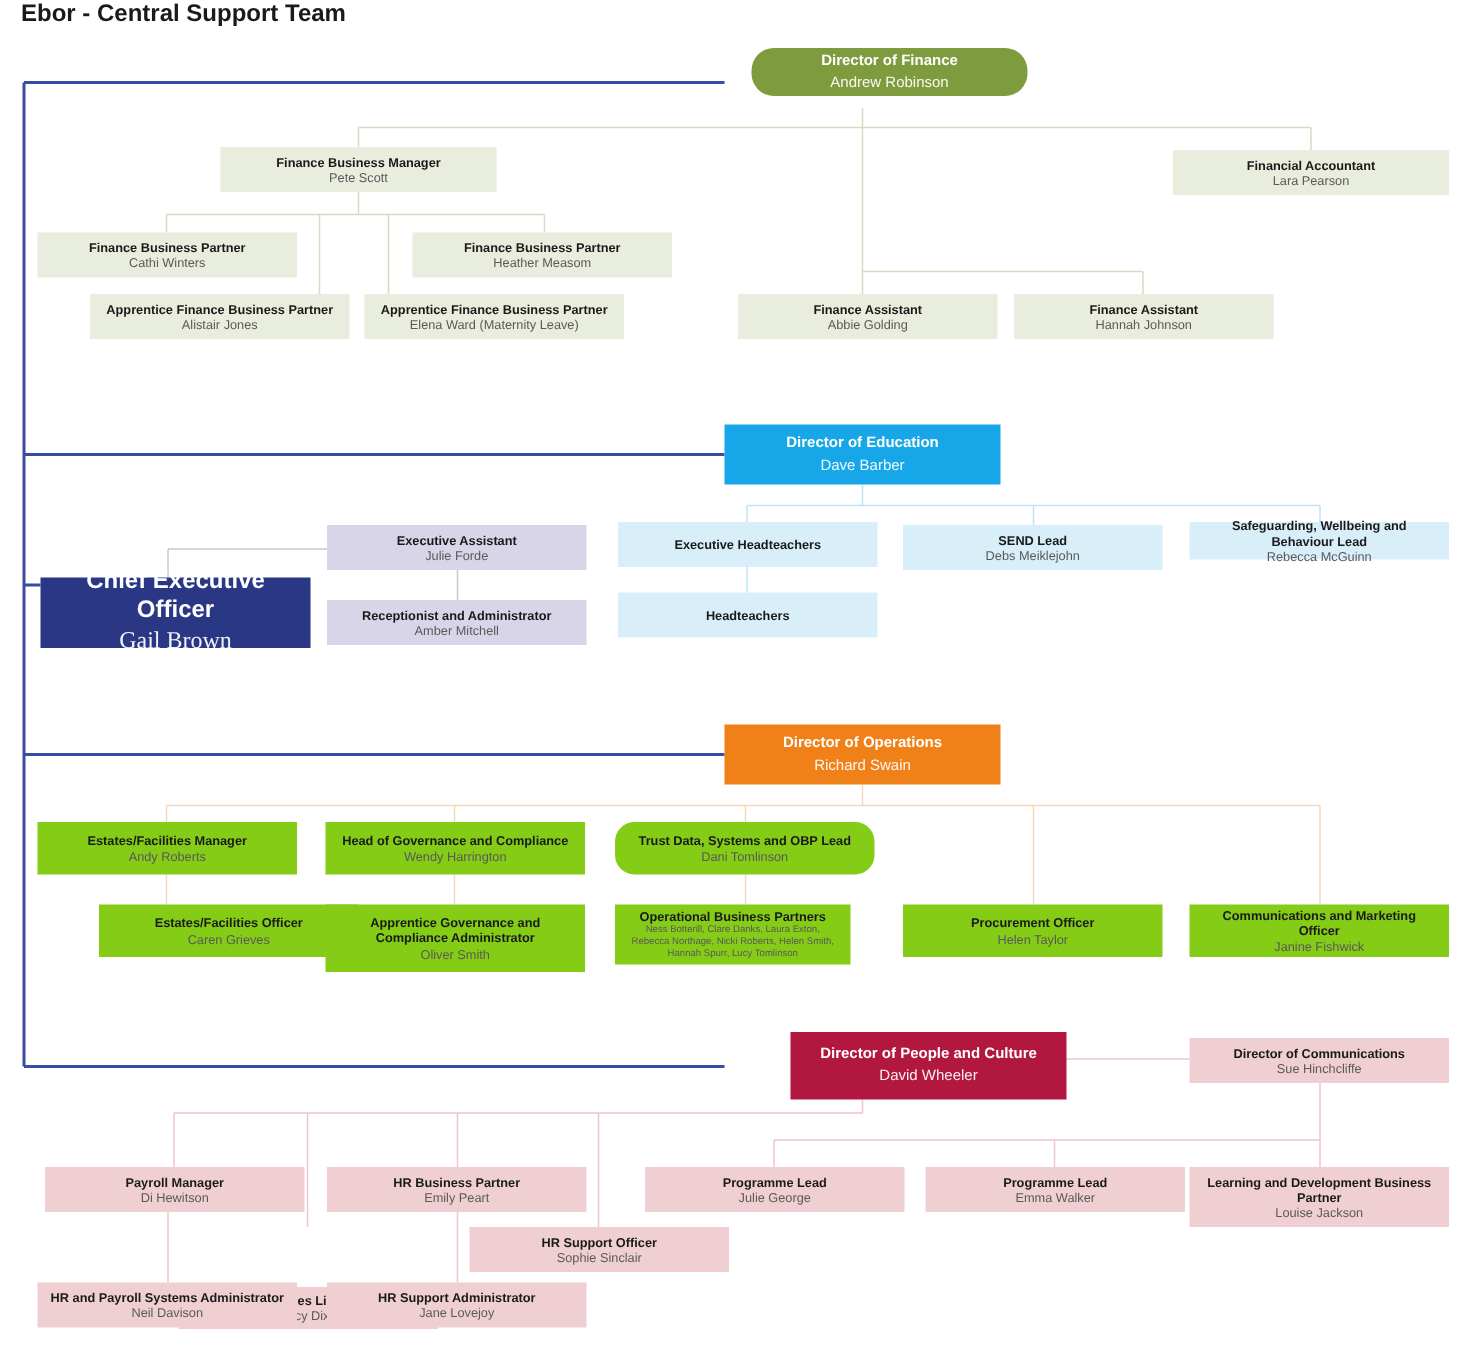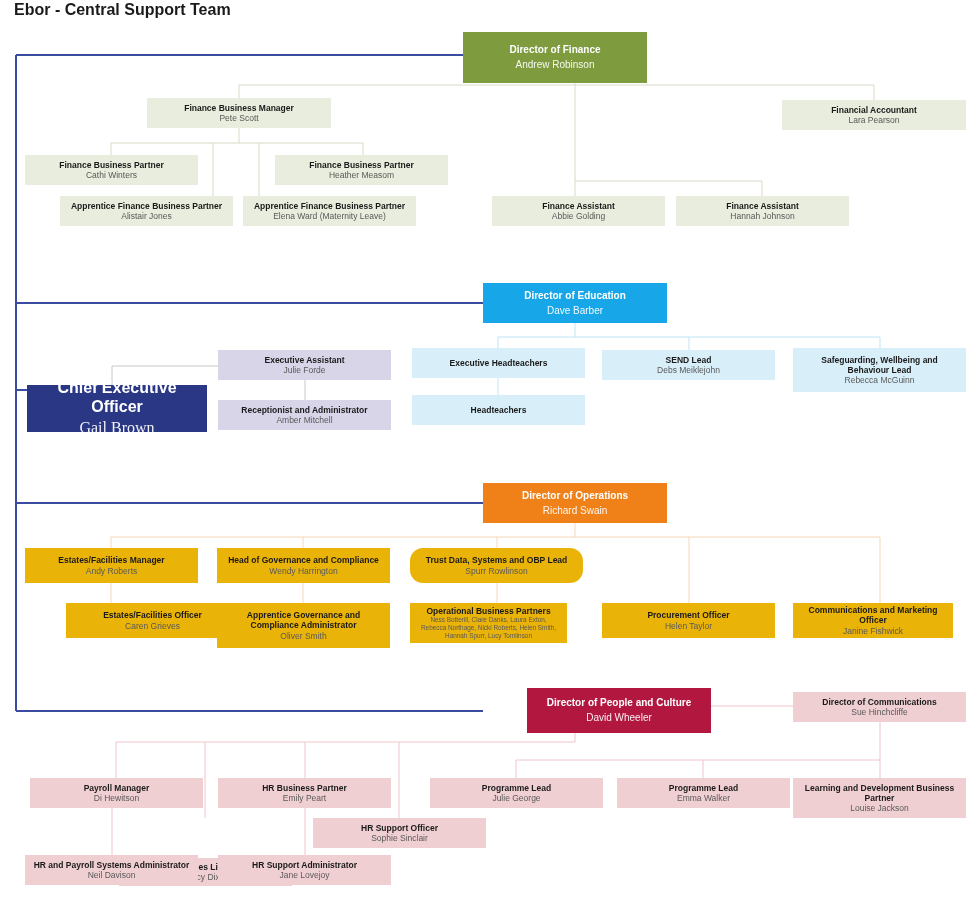--- a/index.html
+++ b/index.html
@@ -22,21 +22,21 @@
   .box{
     position:absolute;display:flex;flex-direction:column;justify-content:center;
     align-items:center;text-align:center;box-sizing:border-box;padding:2px 8px;
     line-height:1.18;
   }
   .box .t{font-weight:bold;font-size:8.5px;color:#1a1a1a;}
   .box .n{font-size:8.5px;color:#595959;}
   .sub.fin{background:#E9EDDD;}
   .sub.edu{background:#D8EFFA;}
   .sub.lav{background:#D8D5E9;}
-  .sub.ops{background:#eab308;}
+  .sub.ops{background:#84cc16;}
   .sub.ppl{background:#F0CFD3;}
   .obp .n{font-size:6.4px;line-height:1.25;}
   .dir{padding:2px 14px;}
   .dir .t{font-size:10px;color:#ffffff;}
   .dir .n{font-size:10px;color:rgba(255,255,255,0.93);margin-top:3px;}
   .fin-dir{background:#7E9C3E;}
   .edu-dir{background:#17A7E8;}
   .ops-dir{background:#F08119;}
   .ppl-dir{background:#B2173F;}
   .ceo{background:#293784;padding:2px 6px;}
@@ -95,21 +95,21 @@
       <line x1="399" y1="742" x2="399" y2="818" class="c-ppl"></line>
       <line x1="112" y1="808" x2="112" y2="855" class="c-ppl"></line>
       <line x1="305" y1="808" x2="305" y2="855" class="c-ppl"></line>
       <line x1="880" y1="722" x2="880" y2="760" class="c-ppl"></line>
       <line x1="516" y1="760" x2="880" y2="760" class="c-ppl"></line>
       <line x1="516" y1="760" x2="516" y2="778" class="c-ppl"></line>
       <line x1="703" y1="760" x2="703" y2="778" class="c-ppl"></line>
       <line x1="880" y1="760" x2="880" y2="778" class="c-ppl"></line>
     </svg>
   <h1 id="title">Ebor - Central Support Team</h1>
-<div class="box dir fin-dir" style="left: 463px; top: 32px; width: 184px; height: 51px;">
+<div class="box dir fin-dir" style="left: 501px; top: 32px; width: 184px; height: 32px; border-radius: 15px;">
       <div class="t">Director of Finance</div>
       <div class="n">Andrew Robinson</div>
     </div>
     <div class="box sub fin" style="left: 147px; top: 98px; width: 184px; height: 30px;">
       <div class="t">Finance Business Manager</div>
       <div class="n">Pete Scott</div>
     </div>
     <div class="box sub fin" style="left: 782px; top: 100px; width: 184px; height: 30px;">
       <div class="t">Financial Accountant</div>
       <div class="n">Lara Pearson</div>
@@ -155,21 +155,21 @@
       <div class="n"></div>
     </div>
     <div class="box sub edu" style="left: 412px; top: 395px; width: 173px; height: 30px;">
       <div class="t">Headteachers</div>
       <div class="n"></div>
     </div>
     <div class="box sub edu" style="left: 602px; top: 350px; width: 173px; height: 30px;">
       <div class="t">SEND Lead</div>
       <div class="n">Debs Meiklejohn</div>
     </div>
-    <div class="box sub edu" style="left: 793px; top: 348px; width: 173px; height: 44px;">
+    <div class="box sub edu" style="left: 793px; top: 348px; width: 173px; height: 25px;">
       <div class="t">Safeguarding, Wellbeing and Behaviour Lead</div>
       <div class="n">Rebecca McGuinn</div>
     </div>
     <div class="box ceo" style="left: 27px; top: 385px; width: 180px; height: 47px;">
       <div class="t">Chief Executive Officer</div>
       <div class="n">Gail Brown</div>
     </div>
     <div class="box dir ops-dir" style="left: 483px; top: 483px; width: 184px; height: 40px;">
       <div class="t">Director of Operations</div>
       <div class="n">Richard Swain</div>
@@ -177,39 +177,39 @@
     <div class="box sub ops" style="left: 25px; top: 548px; width: 173px; height: 35px;">
       <div class="t">Estates/Facilities Manager</div>
       <div class="n">Andy Roberts</div>
     </div>
     <div class="box sub ops" style="left: 217px; top: 548px; width: 173px; height: 35px;">
       <div class="t">Head of Governance and Compliance</div>
       <div class="n">Wendy Harrington</div>
     </div>
     <div class="box sub ops" style="left: 410px; top: 548px; width: 173px; height: 35px; border-radius: 13px;">
       <div class="t">Trust Data, Systems and OBP Lead</div>
-      <div class="n">Spurr Rowlinson</div>
+      <div class="n">Dani Tomlinson</div>
     </div>
     <div class="box sub ops" style="left: 25px; top: 603px; width: 173px; height: 35px; margin-left: 41px;">
       <div class="t">Estates/Facilities Officer</div>
       <div class="n">Caren Grieves</div>
     </div>
     <div class="box sub ops" style="left: 217px; top: 603px; width: 173px; height: 45px;">
       <div class="t">Apprentice Governance and Compliance Administrator</div>
       <div class="n">Oliver Smith</div>
     </div>
     <div class="box sub ops obp" style="left: 410px; top: 603px; width: 157px; height: 40px;">
       <div class="t">Operational Business Partners</div>
       <div class="n">Ness Botterill, Clare Danks, Laura Exton, Rebecca Northage, Nicki Roberts, Helen Smith, Hannah Spurr, Lucy Tomlinson</div>
     </div>
     <div class="box sub ops" style="left: 602px; top: 603px; width: 173px; height: 35px;">
       <div class="t">Procurement Officer</div>
       <div class="n">Helen Taylor</div>
     </div>
-    <div class="box sub ops" style="left: 793px; top: 603px; width: 160px; height: 35px;">
+    <div class="box sub ops" style="left: 793px; top: 603px; width: 173px; height: 35px;">
       <div class="t">Communications and Marketing Officer</div>
       <div class="n">Janine Fishwick</div>
     </div>
     <div class="box dir ppl-dir" style="left: 483px; top: 688px; width: 184px; height: 45px; margin-left: 44px;">
       <div class="t">Director of People and Culture</div>
       <div class="n">David Wheeler</div>
     </div>
     <div class="box sub ppl" style="left: 793px; top: 692px; width: 173px; height: 30px;">
       <div class="t">Director of Communications</div>
       <div class="n">Sue Hinchcliffe</div>

